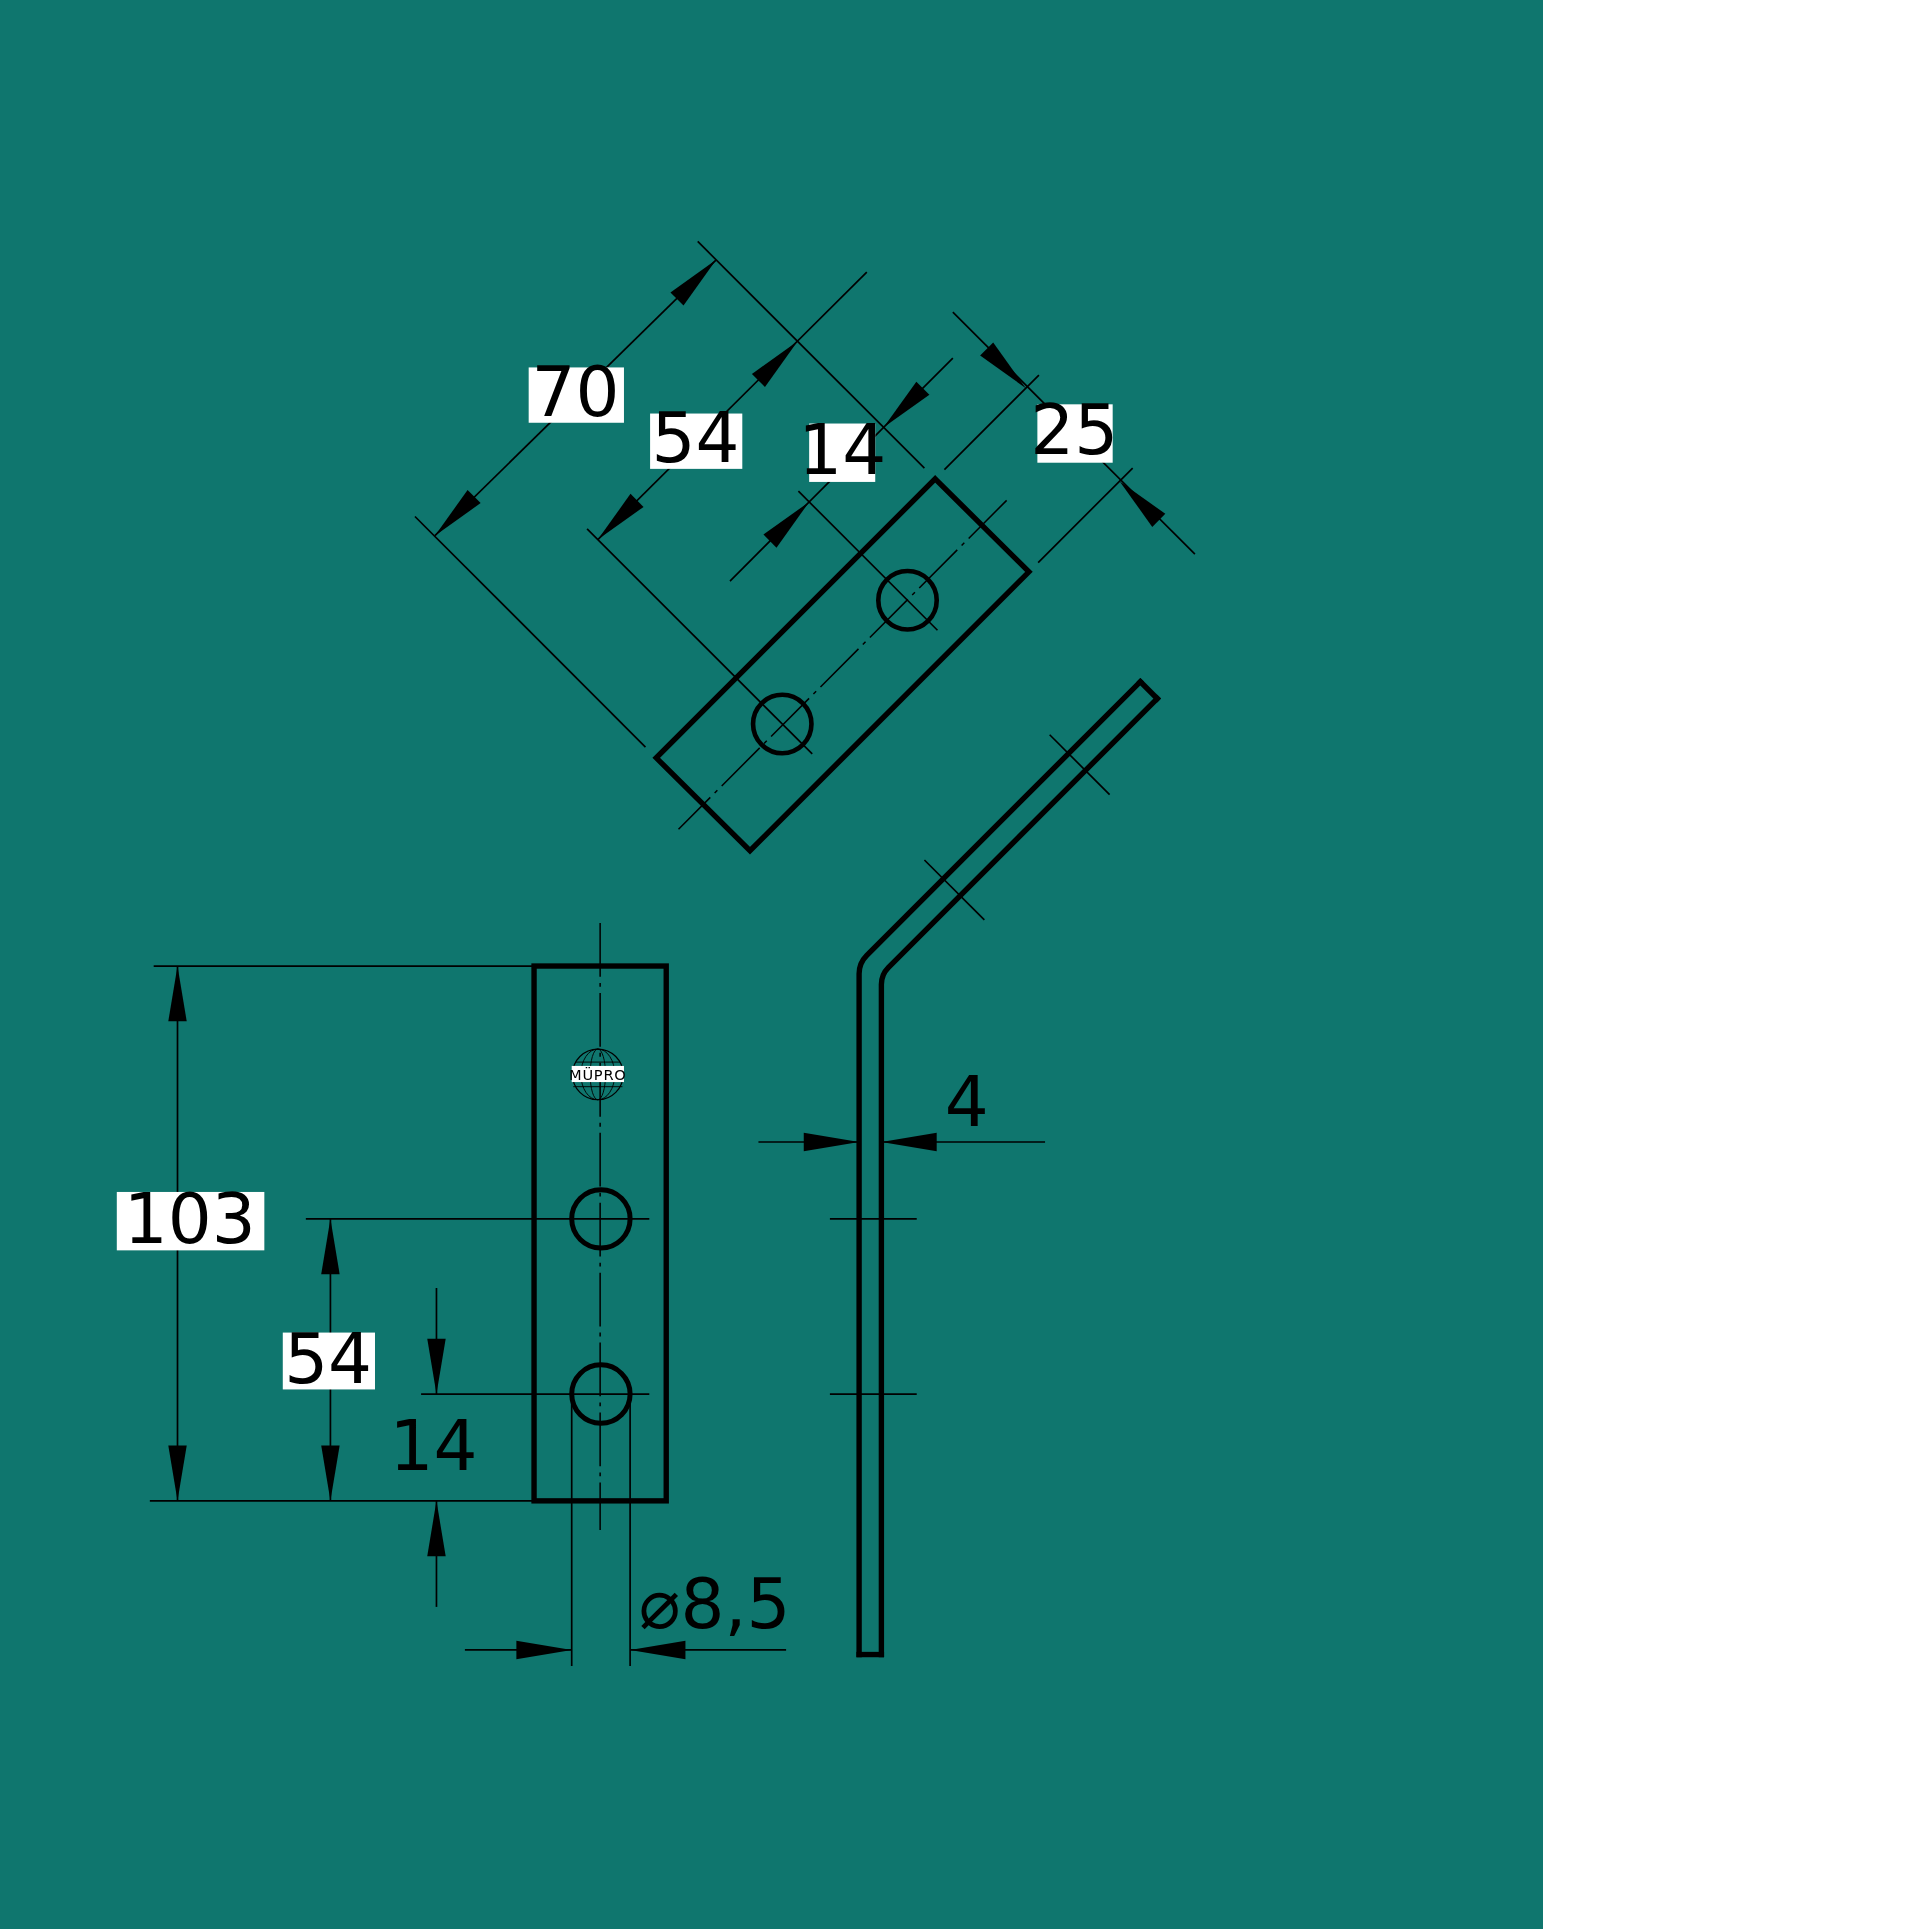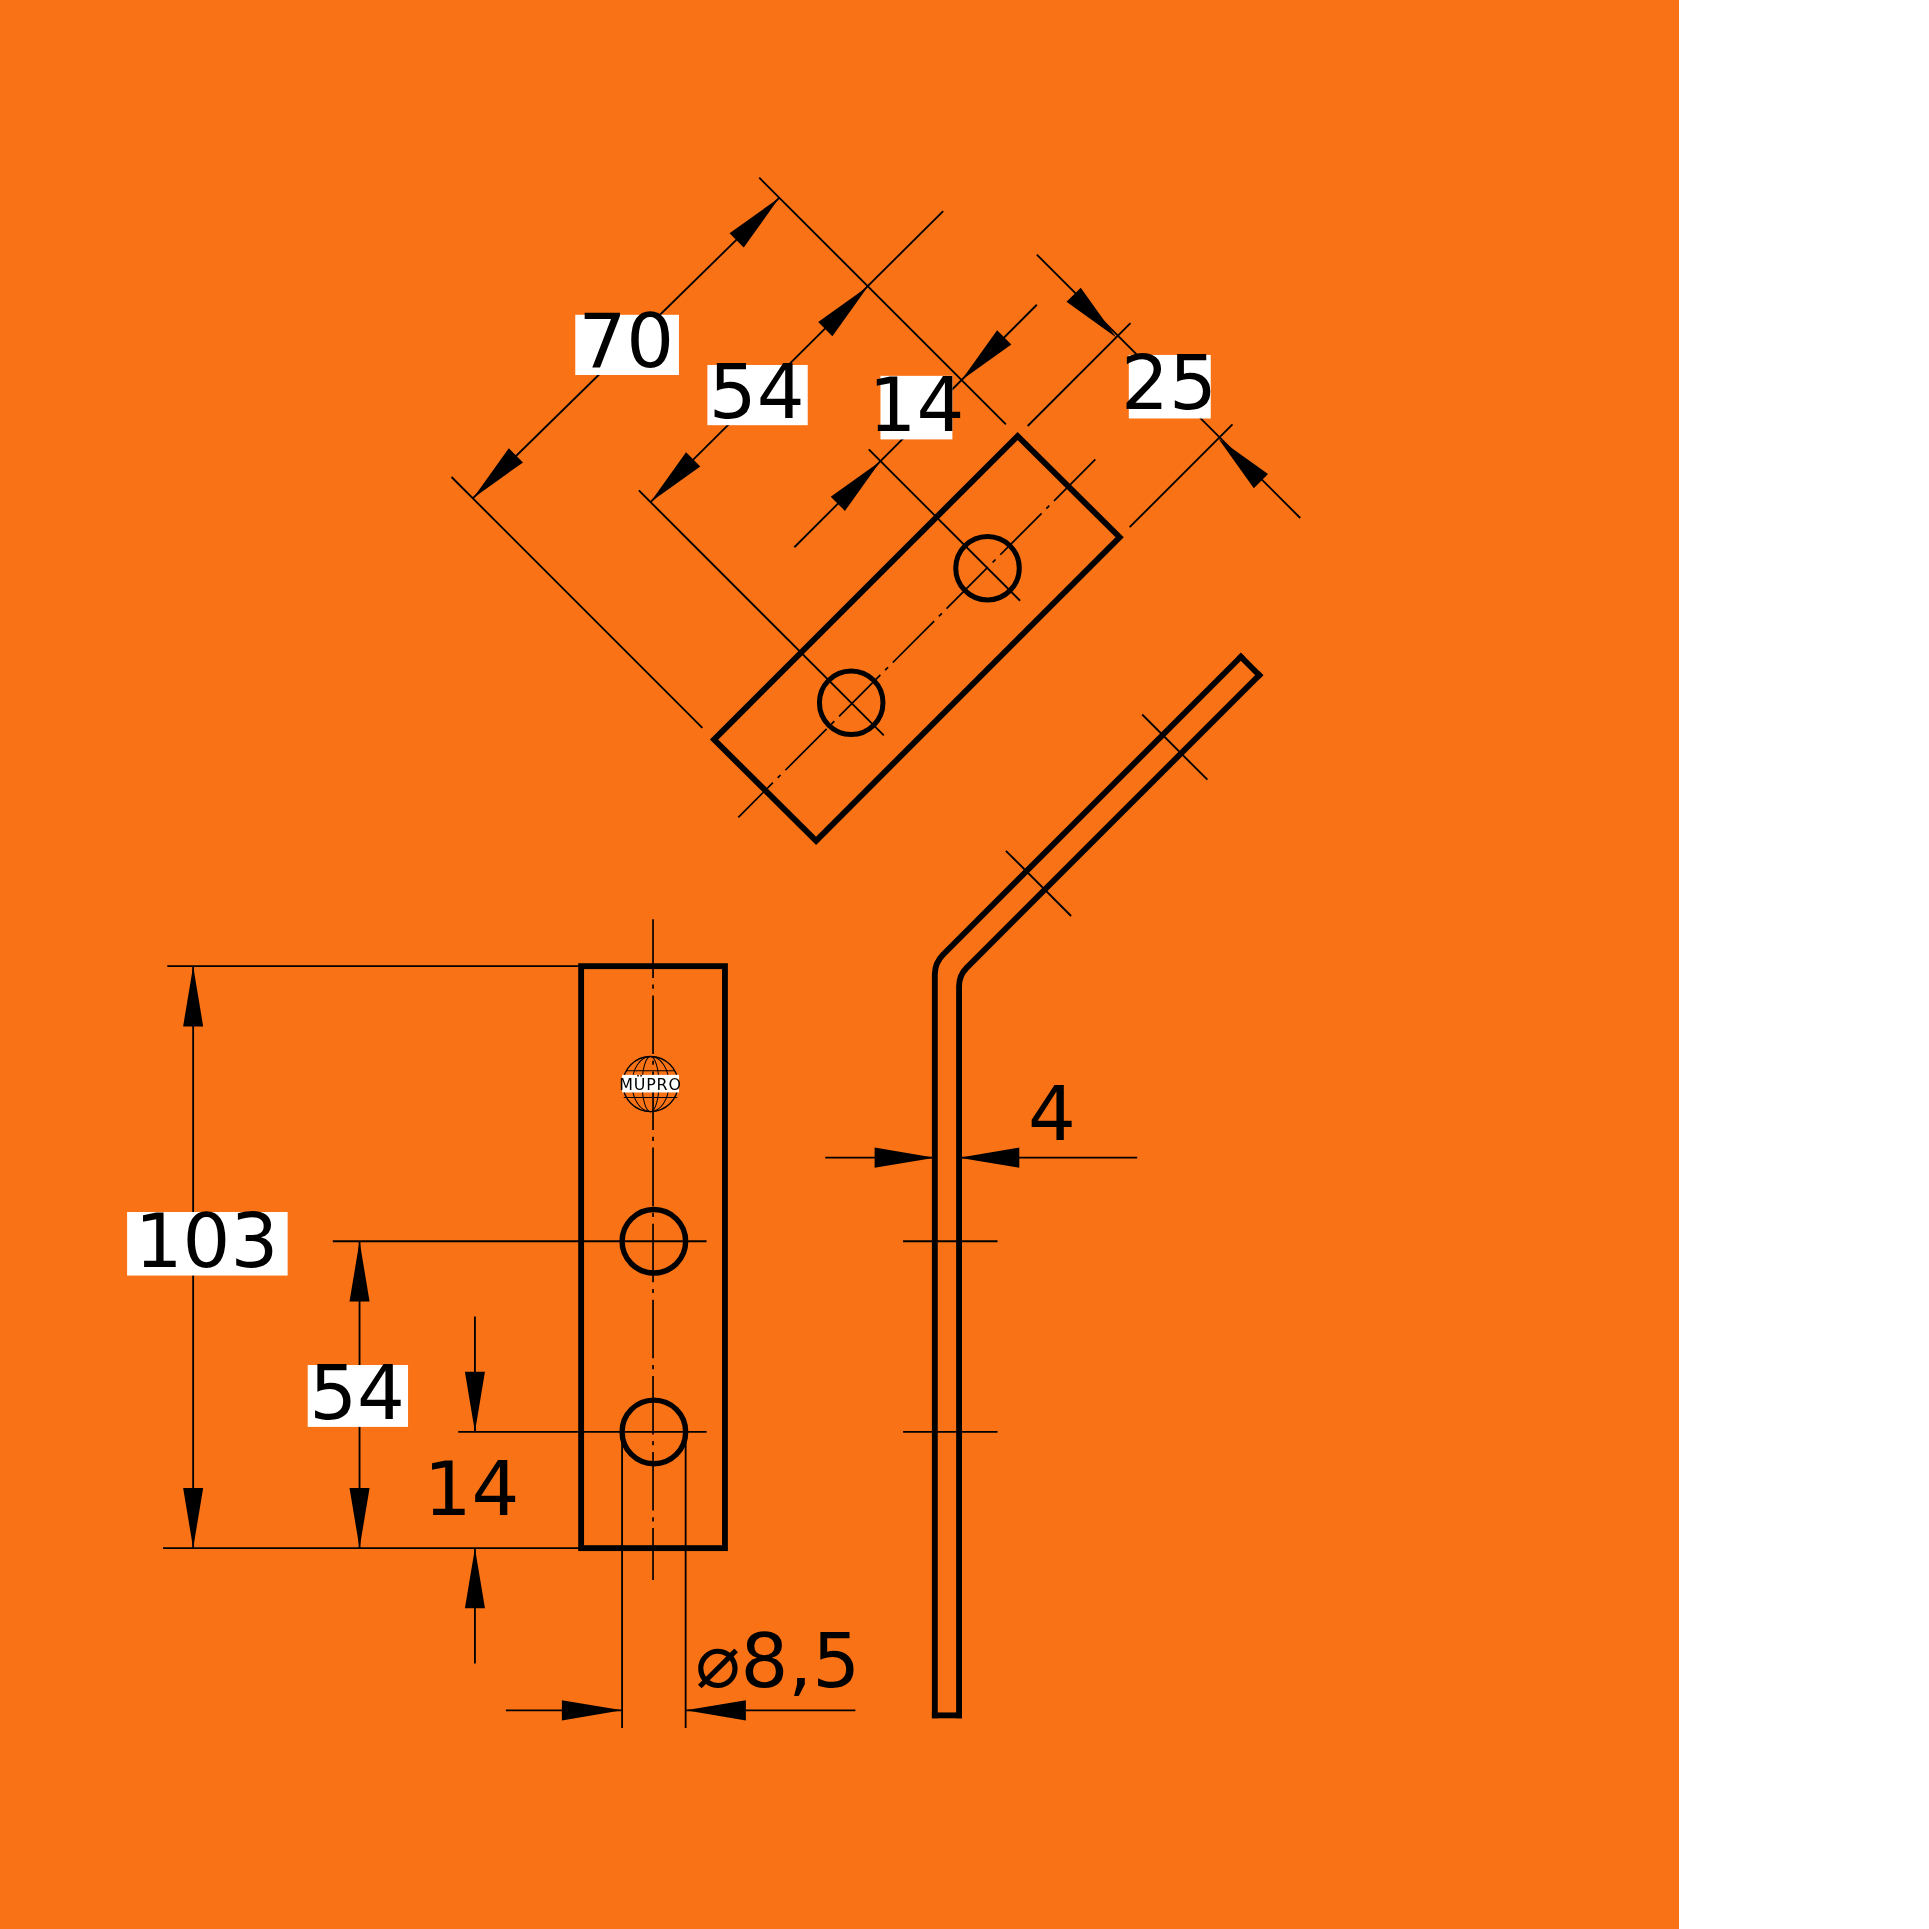--- a/index.html
+++ b/index.html
@@ -1,16 +1,16 @@
 <!DOCTYPE html>
 <html><head>
 <meta charset="utf-8">
 <style>
   html,body{margin:0;padding:0;background:#fff;}
-  .stage{position:relative;width:1679px;height:1929px;background:#f97316;overflow:hidden;}
+  .stage{position:relative;width:1543px;height:1929px;background:#0f766e;overflow:hidden;}
   svg{display:block;width:100%;height:100%;}
   .thick{stroke:#000;stroke-width:7;fill:none;stroke-linecap:square;}
   .thin{stroke:#000;stroke-width:2.2;fill:none;stroke-linecap:butt;}
   .center{stroke:#000;stroke-width:2;fill:none;stroke-dasharray:70 8 5 8;}
   .arrow{fill:#000;stroke:none;}
   .dimtext{font-family:"DejaVu Sans","Liberation Sans",sans-serif;font-size:90px;fill:#000;text-anchor:middle;}
   .logotext{font-family:"DejaVu Sans","Liberation Sans",sans-serif;font-size:19px;fill:#000;text-anchor:middle;letter-spacing:1px;}
   .mask{fill:#fff;stroke:none;}
 </style>
 </head>

